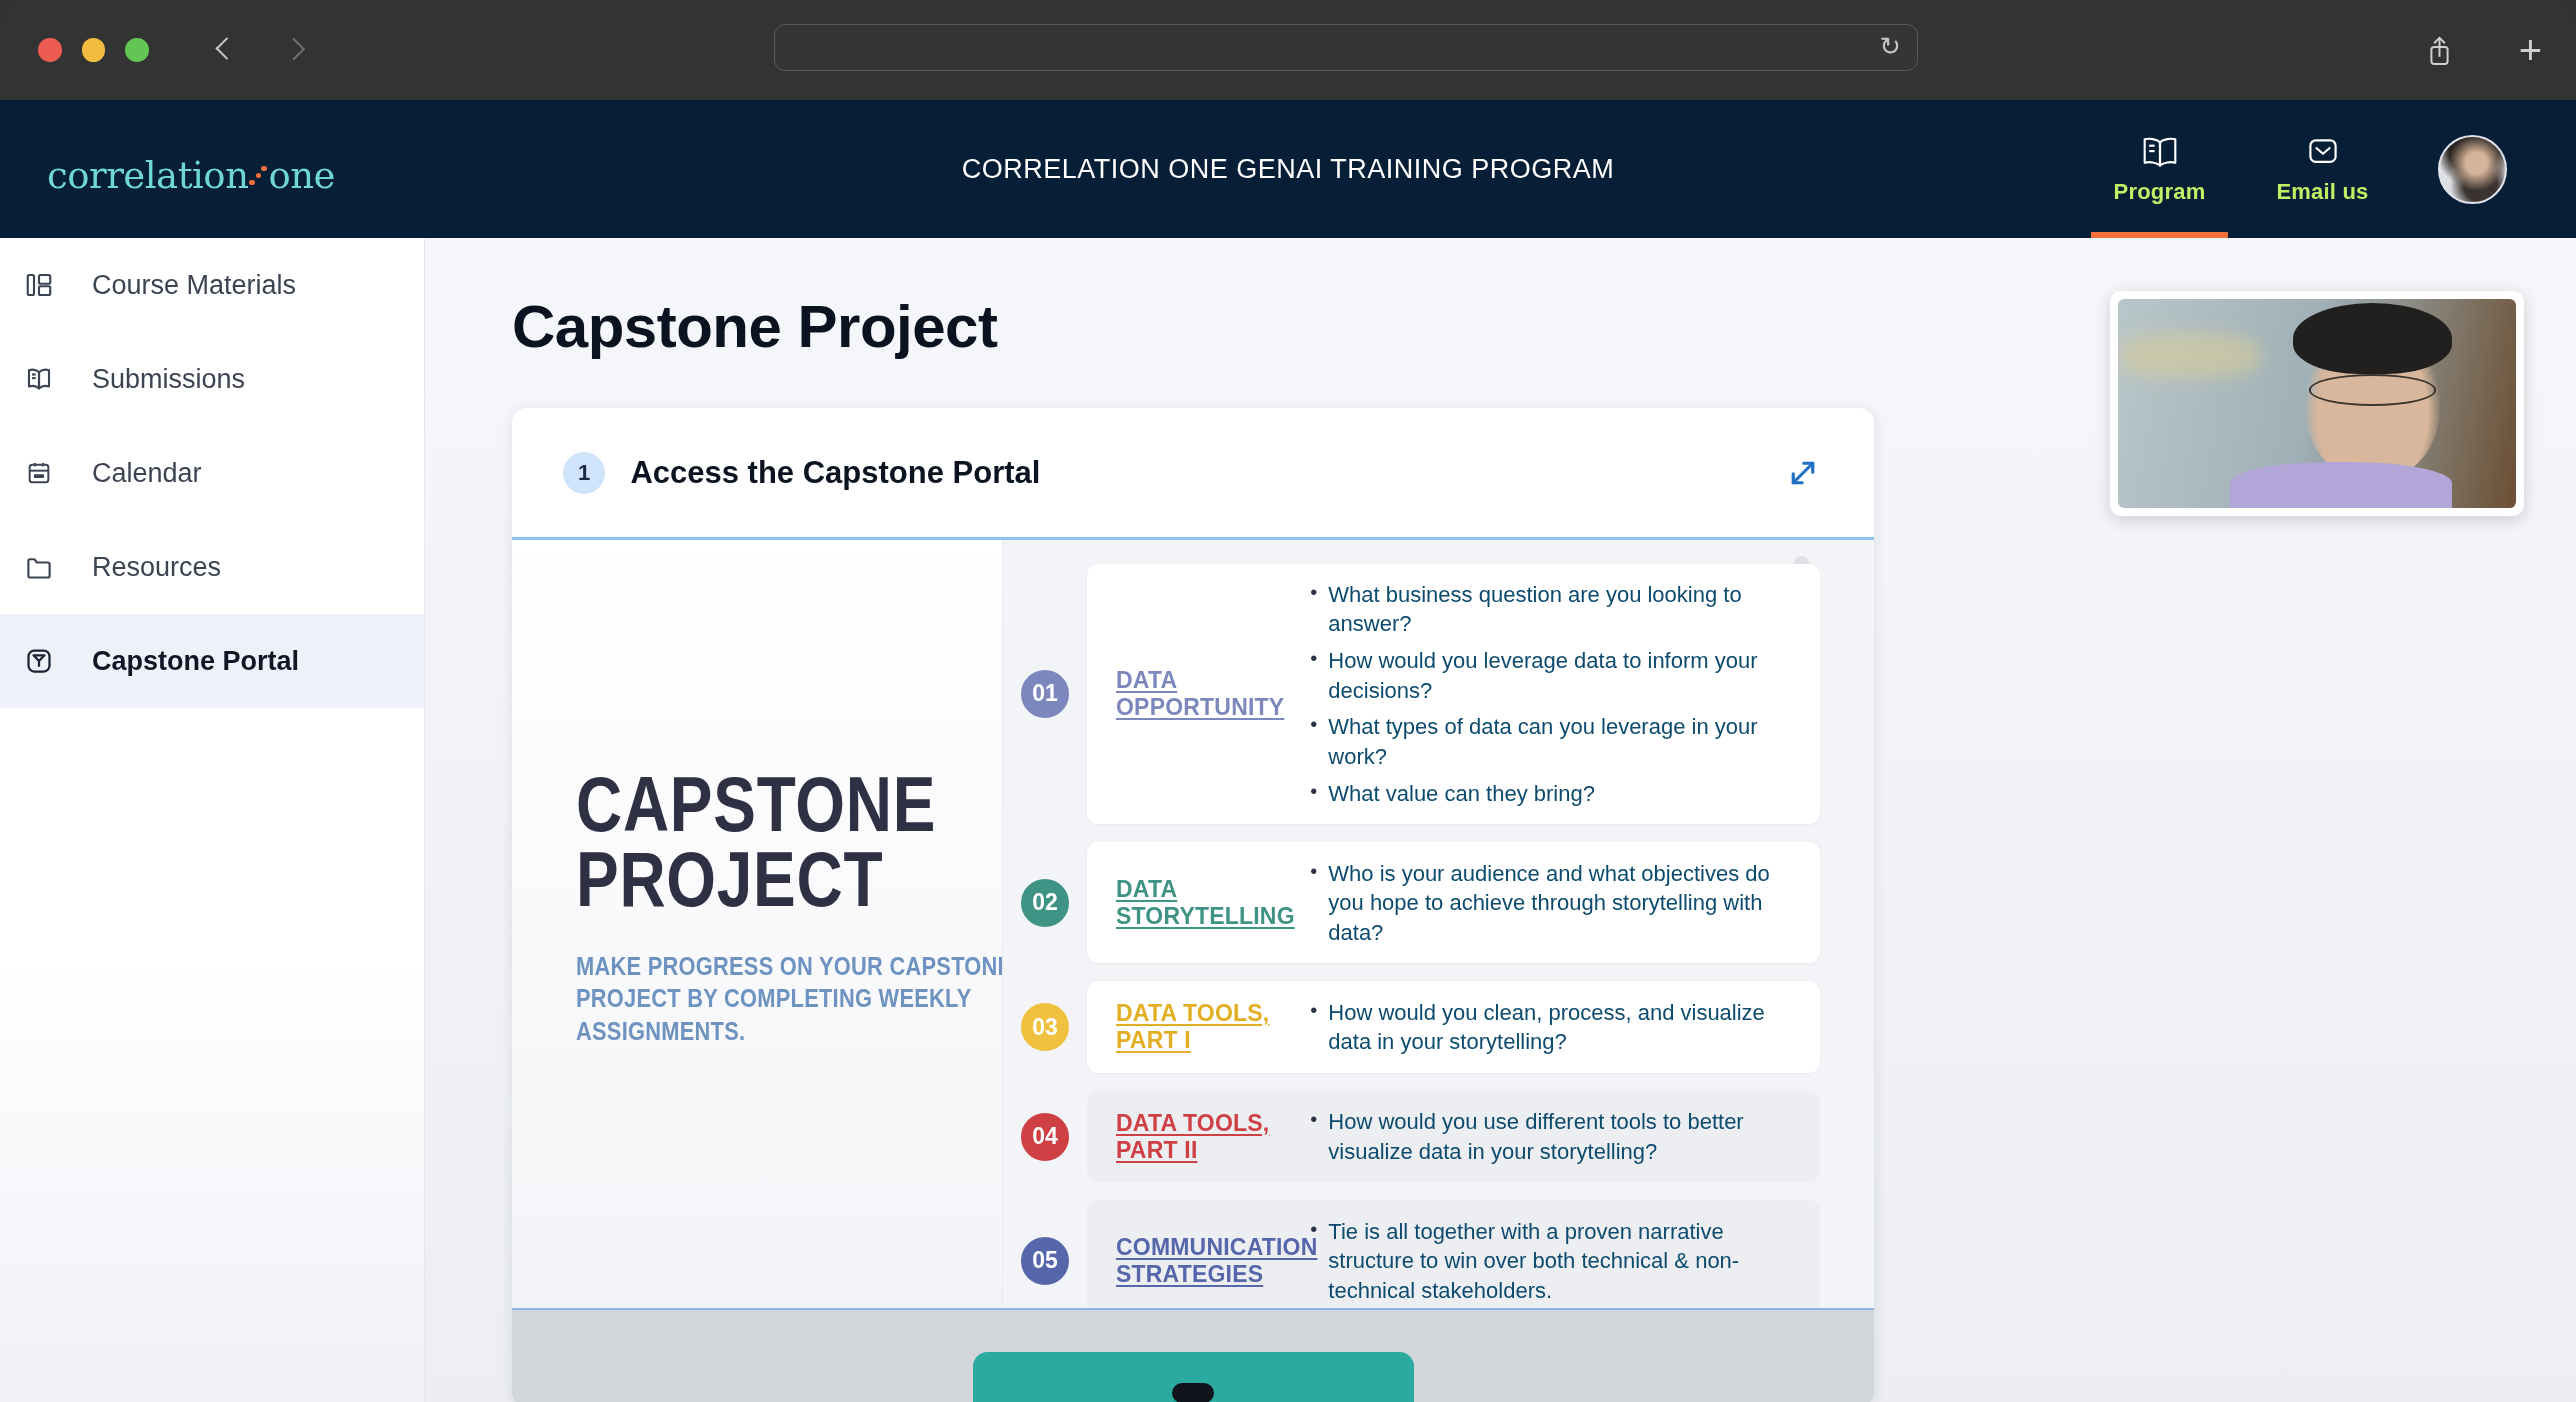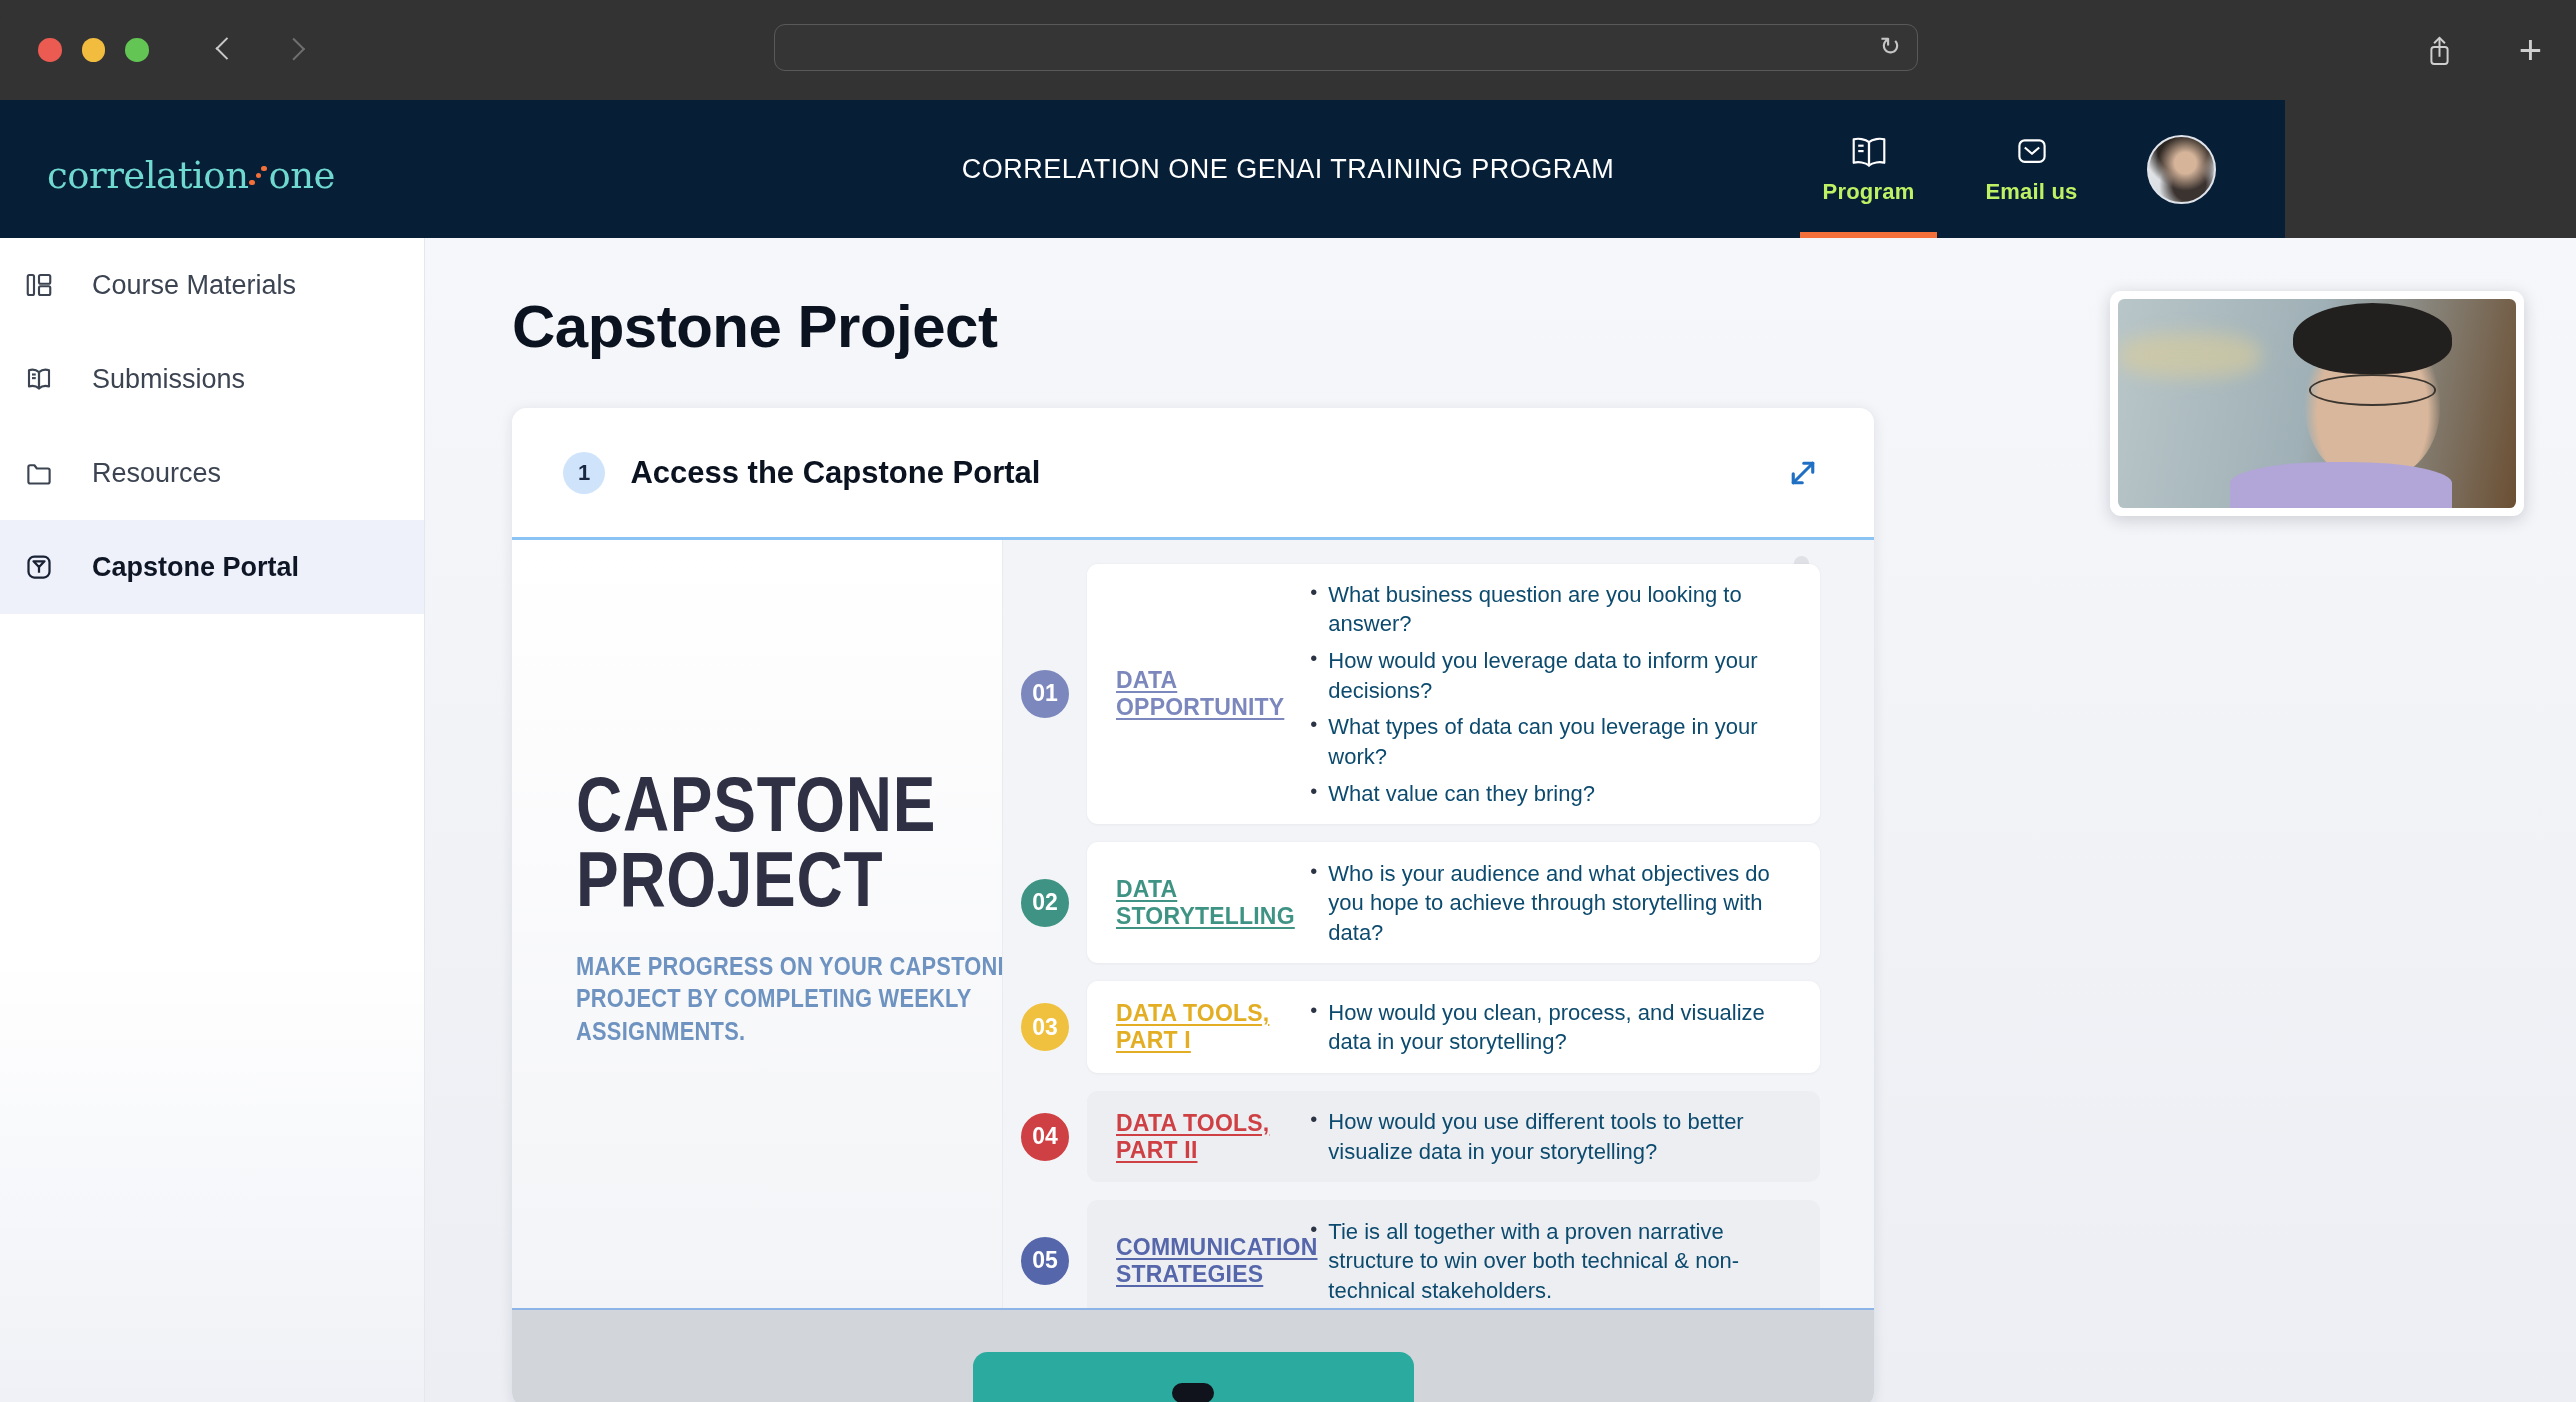--- a/index.html
+++ b/index.html
@@ -46,21 +46,21 @@
   .url-text { color: #c8c8c8; font-size: 20px; flex: 1; }
   .reload-icon { color: #c6c6c6; font-size: 25.4px; line-height: 1; margin-left: auto; }
 
   .chrome-right { position: absolute; right: 0; top: 0; height: 100px; display: flex; align-items: center; }
   .chrome-btn { width: 91px; height: 100px; display: flex; align-items: center; justify-content: center; }
   .share-glyph { color: #cfcfcf; }
   .plus-glyph { color: #cfcfcf; font-size: 40px; font-weight: 300; line-height: 1; }
 
   
   .app-header {
-    position: absolute; left: 0; top: 100px; width: 2285px; height: 138px;
+    position: absolute; left: 0; top: 100px; width: 2576px; height: 138px;
     background: #071e37;
   }
   .logo {
     position: absolute; left: 47px; top: 51px;
     font-family: "DejaVu Serif", serif;
     font-size: 37px; letter-spacing: -0.5px;
     color: #6fd9cf; white-space: nowrap;
   }
   .logo .dots { display: inline-block; position: relative; width: 20px; height: 1em; vertical-align: baseline; }
   .logo .dots i { position: absolute; width: 5.4px; height: 5.4px; border-radius: 50%; background: #f4703a; display: block; }
@@ -341,20 +341,32 @@
       <svg width="30" height="30" viewBox="0 0 24 24" fill="none" stroke="#3c4452" stroke-width="1.7" stroke-linejoin="round">
         <path d="M12 6.5C10 4.8 6.5 4.2 4 5v13c2.5-.8 6 -.2 8 1.5z"></path>
         <path d="M12 6.5C14 4.8 17.5 4.2 20 5v13c-2.5-.8-6-.2-8 1.5z"></path>
         <line x1="6.4" y1="8.4" x2="9.4" y2="8.4"></line>
         <line x1="6.4" y1="11.3" x2="9.4" y2="11.3"></line>
       </svg>
     </span>
     <span>Submissions</span>
   </div>
 
+  <div class="side-item">
+    <span class="side-icon">
+      <svg width="28" height="28" viewBox="0 0 24 24" fill="none" stroke="#3c4452" stroke-width="1.7" stroke-linejoin="round">
+        <rect x="4" y="5" width="16" height="15" rx="2.2"></rect>
+        <line x1="4" y1="10" x2="20" y2="10"></line>
+        <line x1="8.5" y1="3.4" x2="8.5" y2="6.4"></line>
+        <line x1="15.5" y1="3.4" x2="15.5" y2="6.4"></line>
+        <rect x="7.6" y="13" width="8.8" height="3.2" rx="0.8" fill="#3c4452" stroke="none"></rect>
+      </svg>
+    </span>
+    <span>Calendar</span>
+  </div>
 
   <div class="side-item">
     <span class="side-icon">
       <svg width="30" height="30" viewBox="0 0 24 24" fill="none" stroke="#3c4452" stroke-width="1.7" stroke-linejoin="round">
         <path d="M3.5 19V7.2c0-.8.6-1.4 1.4-1.4h3.4l2 2.6h8.8c.8 0 1.4.6 1.4 1.4V19c0 .8-.6 1.4-1.4 1.4H4.9c-.8 0-1.4-.6-1.4-1.4z"></path>
       </svg>
     </span>
     <span>Resources</span>
   </div>
 

